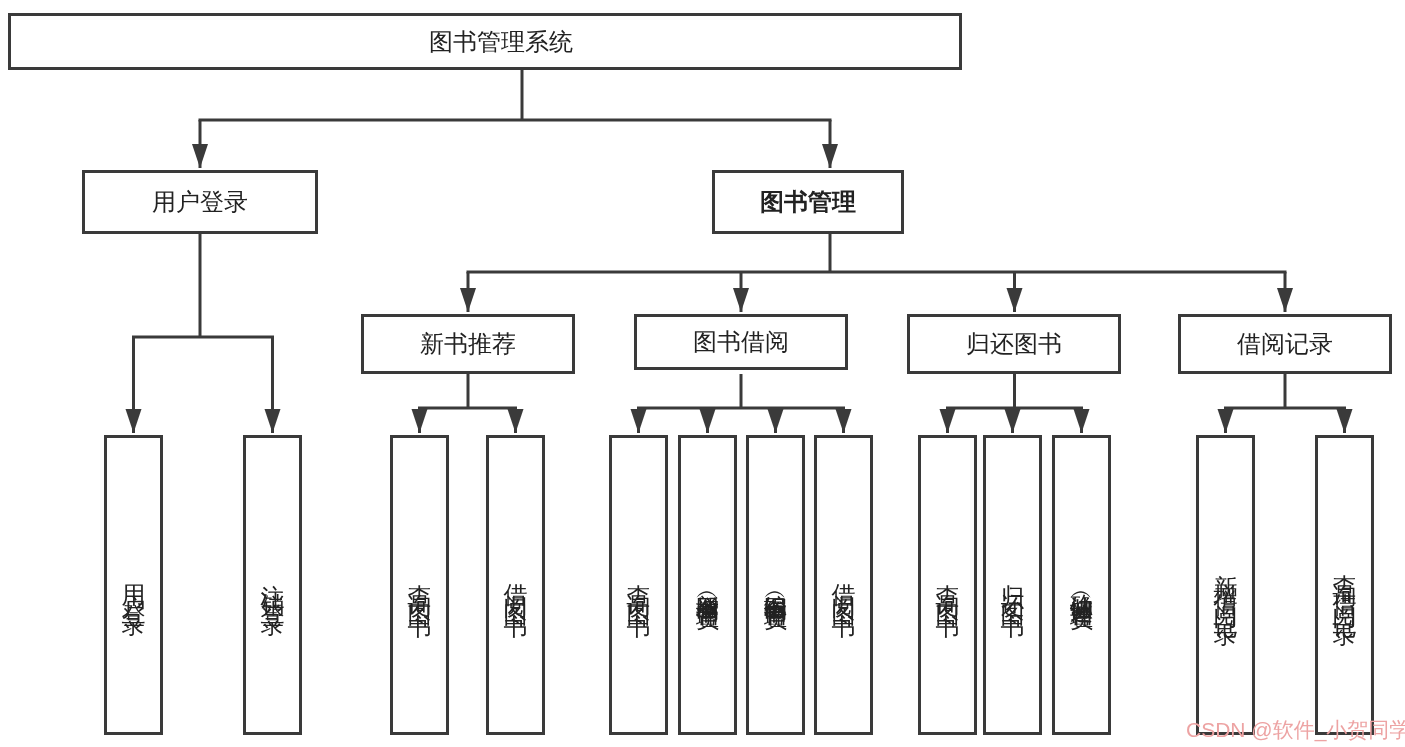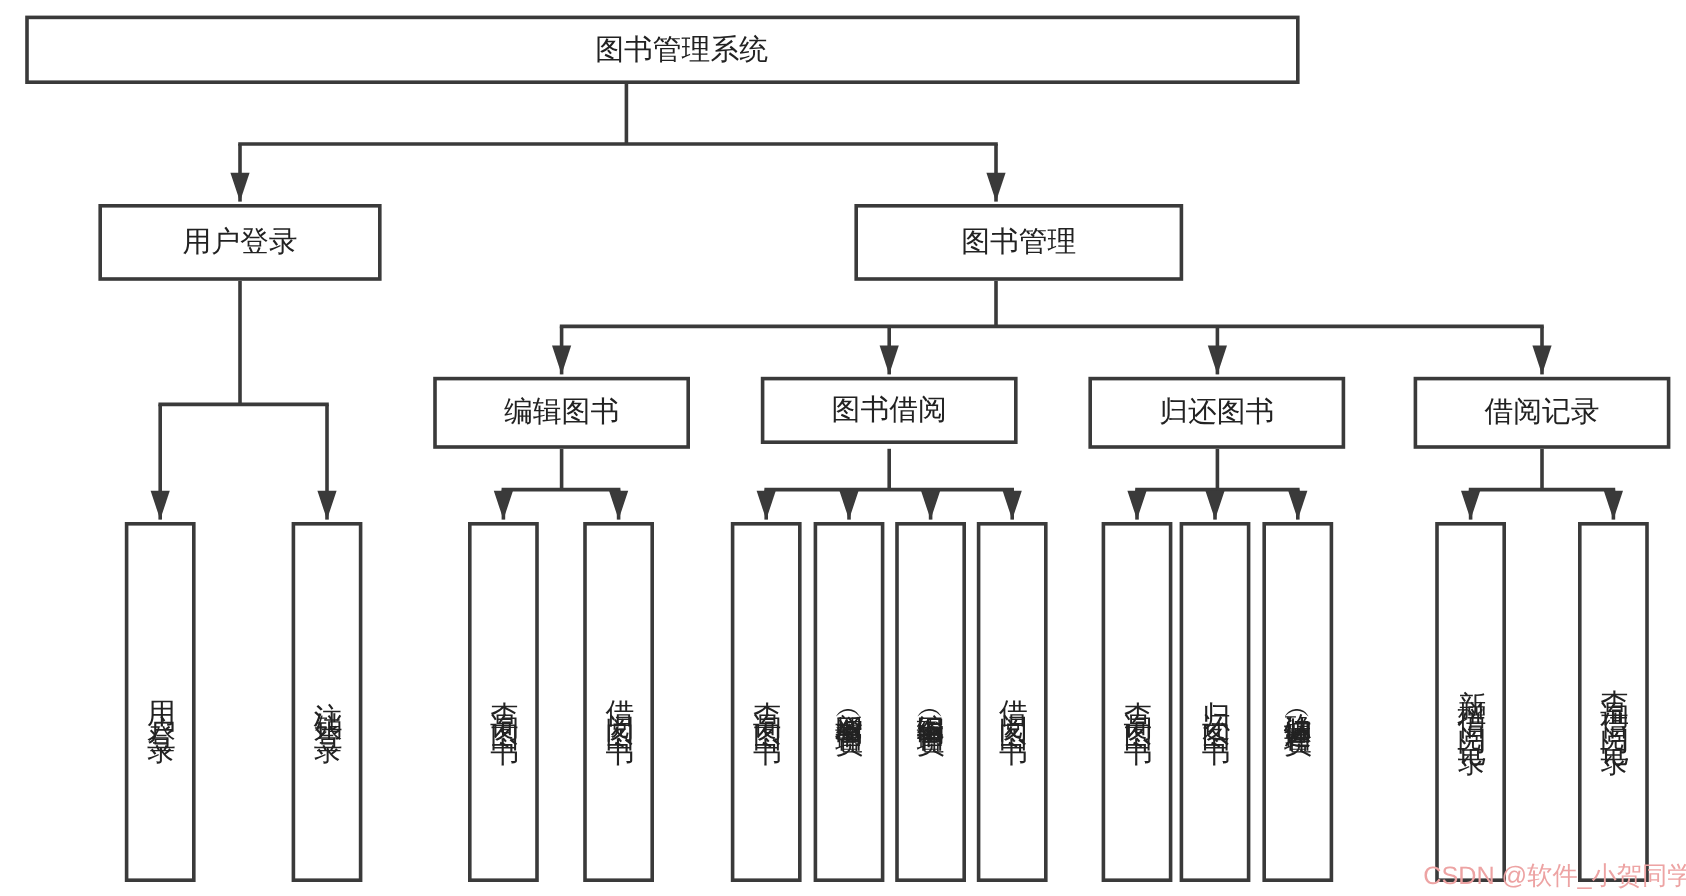--- a/index.html
+++ b/index.html
@@ -36,23 +36,23 @@
     z-index: 2;
   }
   .vbox {
     writing-mode: vertical-rl;
     text-orientation: upright;
   }
   .vbox-normal { letter-spacing: 10px; }
   .vbox-tight  { letter-spacing: 2px; font-size: 23px; }
 
   
-  .n-root    { left: 21px;   top: 13px;  width: 1062px; height: 57px; padding-left: 32px; }
+  .n-root    { left: 8px;   top: 13px;  width: 954px; height: 57px; padding-left: 32px; }
   .n-login   { left: 82px;   top: 170px; width: 236px;  height: 64px; }
-  .n-mgmt    { left: 712px;  top: 170px; width: 274px;  height: 64px; }
+  .n-mgmt    { left: 712px;  top: 170px; width: 192px;  height: 64px; font-weight: bold; }
   .n-newrec  { left: 361px;  top: 314px; width: 214px;  height: 60px; }
   .n-borrow  { left: 634px;  top: 314px; width: 214px;  height: 56px; }
   .n-current { left: 907px;  top: 314px; width: 214px;  height: 60px; }
   .n-records { left: 1178px; top: 314px; width: 214px;  height: 60px; }
 
   
   .leaf { top: 435px; width: 59px; height: 300px; }
   .l1  { left: 104px; }
   .l2  { left: 243px; }
   .l3  { left: 390px; }
@@ -130,21 +130,21 @@
       <line x1="1225.5" y1="408" x2="1225.5" y2="433" marker-end="url(#arr)"></line>
       <line x1="1344.5" y1="408" x2="1344.5" y2="433" marker-end="url(#arr)"></line>
     </g>
   </svg>
 
   <div class="box n-root">图书管理系统</div>
 
   <div class="box n-login">用户登录</div>
   <div class="box n-mgmt">图书管理</div>
 
-  <div class="box n-newrec">编辑图书</div>
+  <div class="box n-newrec">新书推荐</div>
   <div class="box n-borrow">图书借阅</div>
   <div class="box n-current">归还图书</div>
   <div class="box n-records">借阅记录</div>
 
   <div class="box leaf vbox vbox-normal l1">用户登录</div>
   <div class="box leaf vbox vbox-normal l2">注销登录</div>
   <div class="box leaf vbox vbox-normal l3">查询图书</div>
   <div class="box leaf vbox vbox-normal l4">借阅图书</div>
   <div class="box leaf vbox vbox-normal l5">查询图书</div>
   <div class="box leaf vbox vbox-tight  l6">新增图书（管理员）</div>

